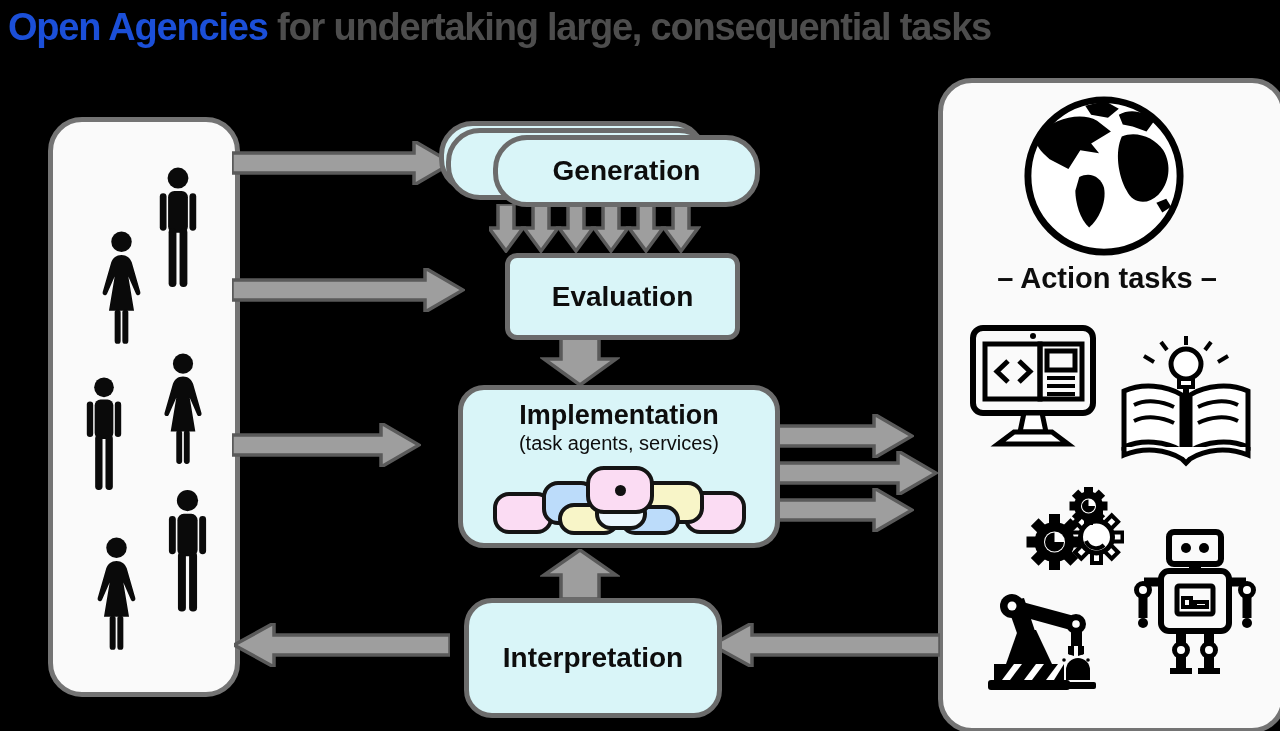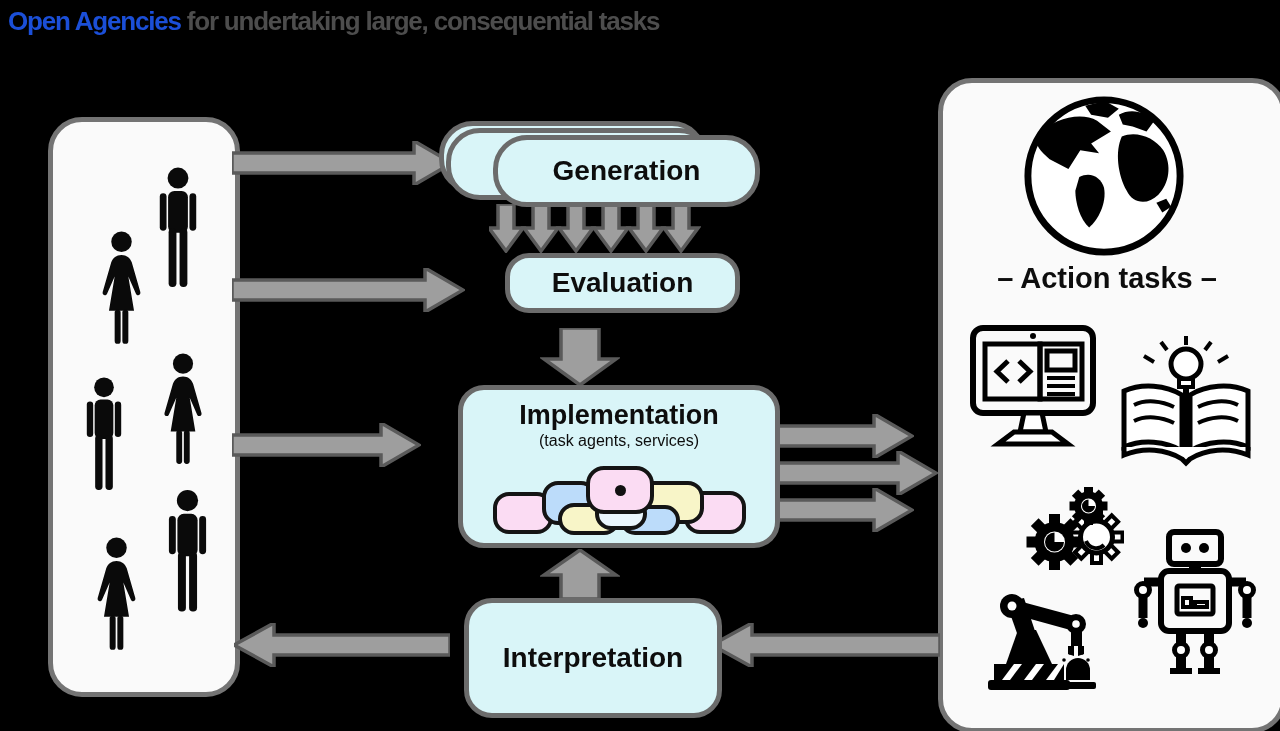--- a/index.html
+++ b/index.html
@@ -1,20 +1,20 @@
 <!DOCTYPE html>
 <html><head>
 <meta charset="utf-8">
 <style>
   html,body{margin:0;padding:0;background:#000;}
   #stage{position:relative;width:1280px;height:731px;background:#000;overflow:hidden;
          font-family:"Liberation Sans",sans-serif;}
 
   
-  .title{position:absolute;left:8px;top:6px;font-size:26px;font-weight:800;
+  .title{position:absolute;left:8px;top:6px;font-size:38px;font-weight:800;
          letter-spacing:-1.2px;white-space:nowrap;}
   .title .hl{color:#1b4fd8;}
   .title .rest{color:#4d4d4d;}
 
   
   .panel{position:absolute;background:#fafafa;border:5px solid #747474;border-radius:34px;
          box-shadow:4px 5px 8px rgba(0,0,0,.55);}
   #users-panel{left:48px;top:117px;width:182px;height:570px;}
   #actions-panel{left:938px;top:78px;width:338px;height:645px;}
 
@@ -23,25 +23,25 @@
 
   
   .box{position:absolute;background:#d9f5f8;border:5px solid #6b6b6b;box-sizing:border-box;
        display:flex;align-items:center;justify-content:center;color:#0d0d0d;z-index:5;margin-left:40px;}
   .box .lbl{font-size:28px;font-weight:600;}
   #gen-box{left:453px;top:135px;width:267px;height:72px;border-radius:34px;}
   .gen-back{position:absolute;background:#d9f5f8;border:5px solid #6b6b6b;box-sizing:border-box;
             width:267px;height:72px;border-radius:34px;}
   #gen-back1{left:446px;top:128px;z-index:4;}
   #gen-back2{left:439px;top:121px;z-index:3;}
-  #eval-box{left:465px;top:253px;width:235px;height:60px;border-radius:24px;align-items:center;}
+  #eval-box{left:465px;top:253px;width:235px;height:87px;border-radius:12px;align-items:center;}
   #impl-box{left:418px;top:385px;width:322px;height:163px;border-radius:26px;
             flex-direction:column;justify-content:flex-start;align-items:center;}
   #impl-box .t1{font-size:27px;font-weight:800;margin-top:10px;}
-  #impl-box .t2{font-size:16px;font-weight:400;margin-top:1px;}
+  #impl-box .t2{font-size:20px;font-weight:400;margin-top:1px;}
   #interp-box{left:424px;top:598px;width:258px;height:120px;border-radius:28px;}
 
   
   .pill{position:absolute;border:4px solid #141414;border-radius:16px;box-sizing:border-box;}
   .pill .dot{position:absolute;left:50%;top:50%;width:11px;height:11px;margin:-5.5px 0 0 -5.5px;
              border-radius:50%;background:#111;}
 
   
   .arr{position:absolute;z-index:2;}
   .arr polygon{fill:#9e9e9e;stroke:#5a5a5a;stroke-width:3.5;}

